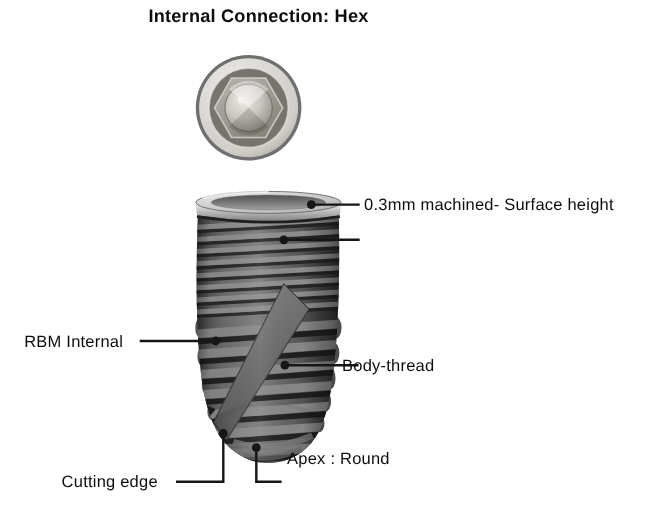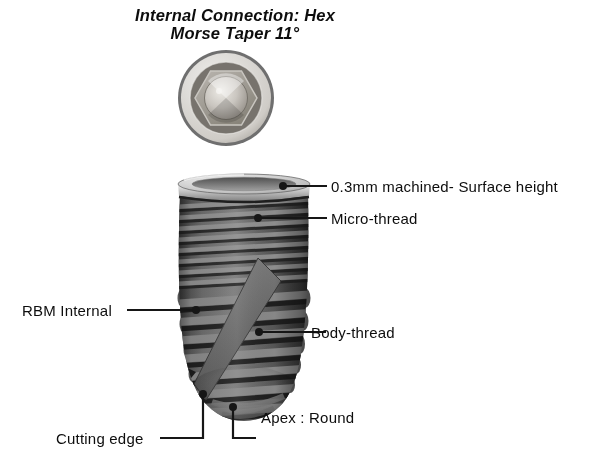--- a/index.html
+++ b/index.html
@@ -5,21 +5,20 @@
   html,body{margin:0;padding:0;background:#fff;}
   .canvas{
     position:relative;width:608px;height:461px;background:#fff;overflow:hidden;
     font-family:"Liberation Sans","DejaVu Sans",sans-serif;
   }
   .canvas svg{position:absolute;left:0;top:0;z-index:1;}
   .title{
     position:absolute;left:35px;top:6px;width:400px;z-index:2;
     text-align:center;font-weight:bold;font-size:16.5px;line-height:18px;color:#0d0d0d;
     letter-spacing:.2px;
-    font-style:italic;
   }
   .label{
     position:absolute;z-index:2;font-weight:normal;font-size:15px;line-height:17px;
     color:#0d0d0d;white-space:nowrap;letter-spacing:.2px;
   }
 </style>
 </head>
 <body>
 
 <div class="canvas">
@@ -183,22 +182,20 @@
       <circle cx="258" cy="218" r="4"></circle>
       <circle cx="196" cy="310" r="4"></circle>
       <circle cx="259" cy="332" r="4"></circle>
       <circle cx="203" cy="394" r="4"></circle>
       <circle cx="233" cy="407" r="4"></circle>
     </g>
   </svg>
 
   <div class="title">
     <div>Internal Connection: Hex</div>
-    <div>Morse Taper 11°</div>
   </div>
 
   <div class="label" style="left:331px;top:178px">0.3mm machined- Surface height</div>
-  <div class="label" style="left:331px;top:210px">Micro-thread</div>
   <div class="label" style="left:22px;top:302px">RBM Internal</div>
   <div class="label" style="left:311px;top:324px">Body-thread</div>
   <div class="label" style="left:56px;top:430px">Cutting edge</div>
   <div class="label" style="left:261px;top:409px">Apex : Round</div>
 </div>
 
 </body></html>

